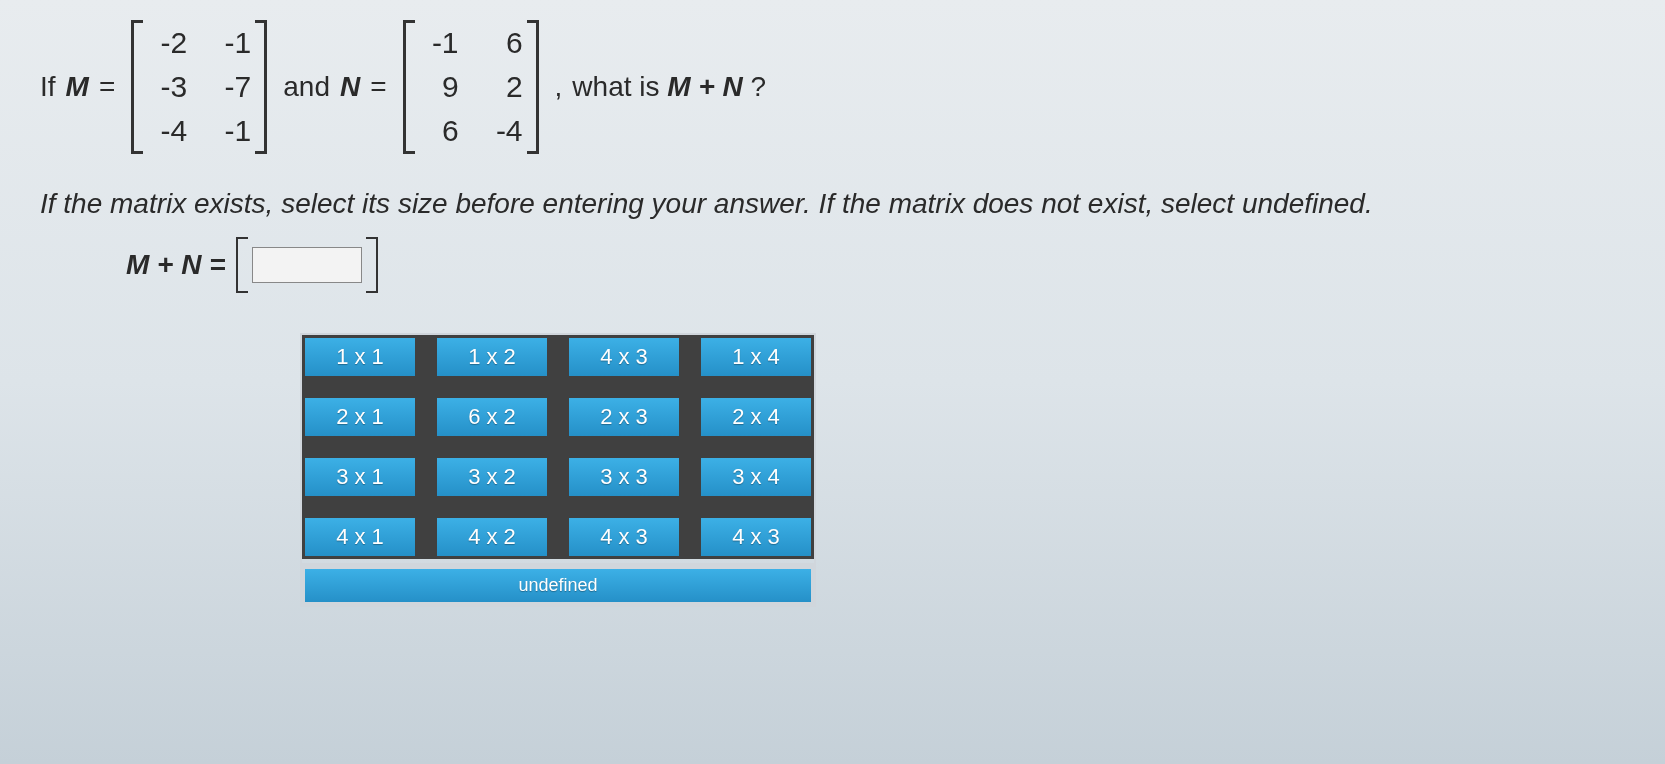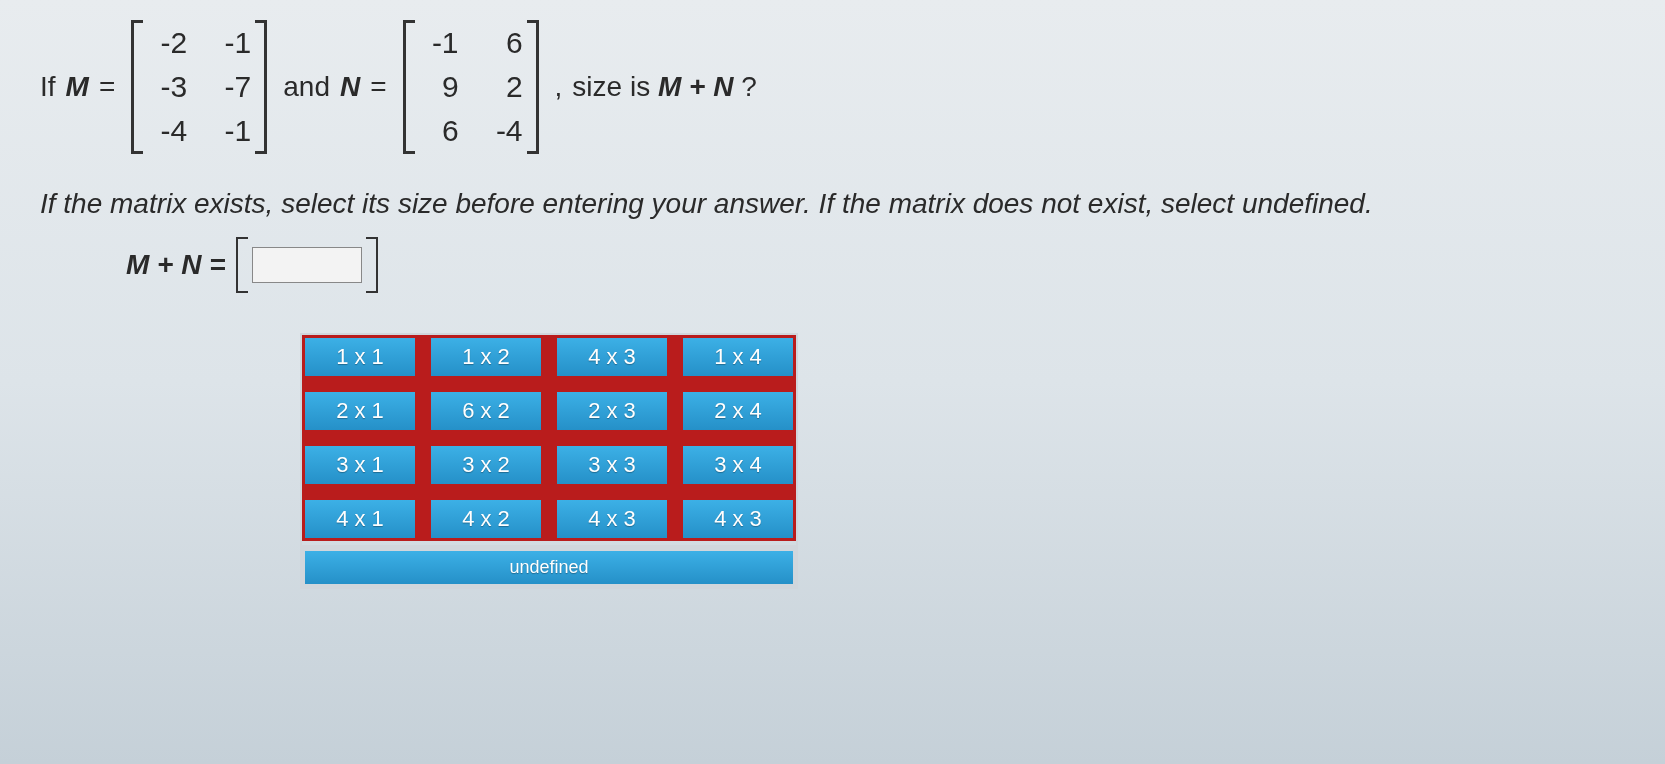--- a/index.html
+++ b/index.html
@@ -69,22 +69,22 @@
     margin: 10px 4px;
   }
   .size-grid-wrap {
     margin-left: 260px;
     display: inline-block;
     border: 2px solid #d0d6dc;
   }
   .size-grid {
     display: grid;
     grid-template-columns: repeat(4, 110px);
-    gap: 16px;
-    background: #b91c1c;
+    gap: 22px;
+    background: #404040;
     padding: 3px;
   }
   .size-btn {
     background: #2a9fd6;
     background: linear-gradient(180deg,#3cb0e6 0%, #2590c8 100%);
     color: #fff;
     text-align: center;
     padding: 6px 0;
     font-size: 22px;
     font-family: inherit;
@@ -145,21 +145,21 @@
         <span class="cell">9</span>
         <span class="cell">2</span>
         <span class="cell">6</span>
         <span class="cell">-4</span>
       </span>
     <span class="bracket right"></span>
   </span>
 
   <span>, </span>
   <span class="nowrap">
-    <span>size is </span>
+    <span>what is </span>
     <span class="italic">M + N</span>
     <span>?</span>
   </span>
 </div>
 
 <div class="instruction">If the matrix exists, select its size before entering your answer. If the matrix does not exist, select undefined.</div>
 
 <div class="answer-line">
   <span class="italic">M + N = </span>
   <span class="answer-box-wrap">

